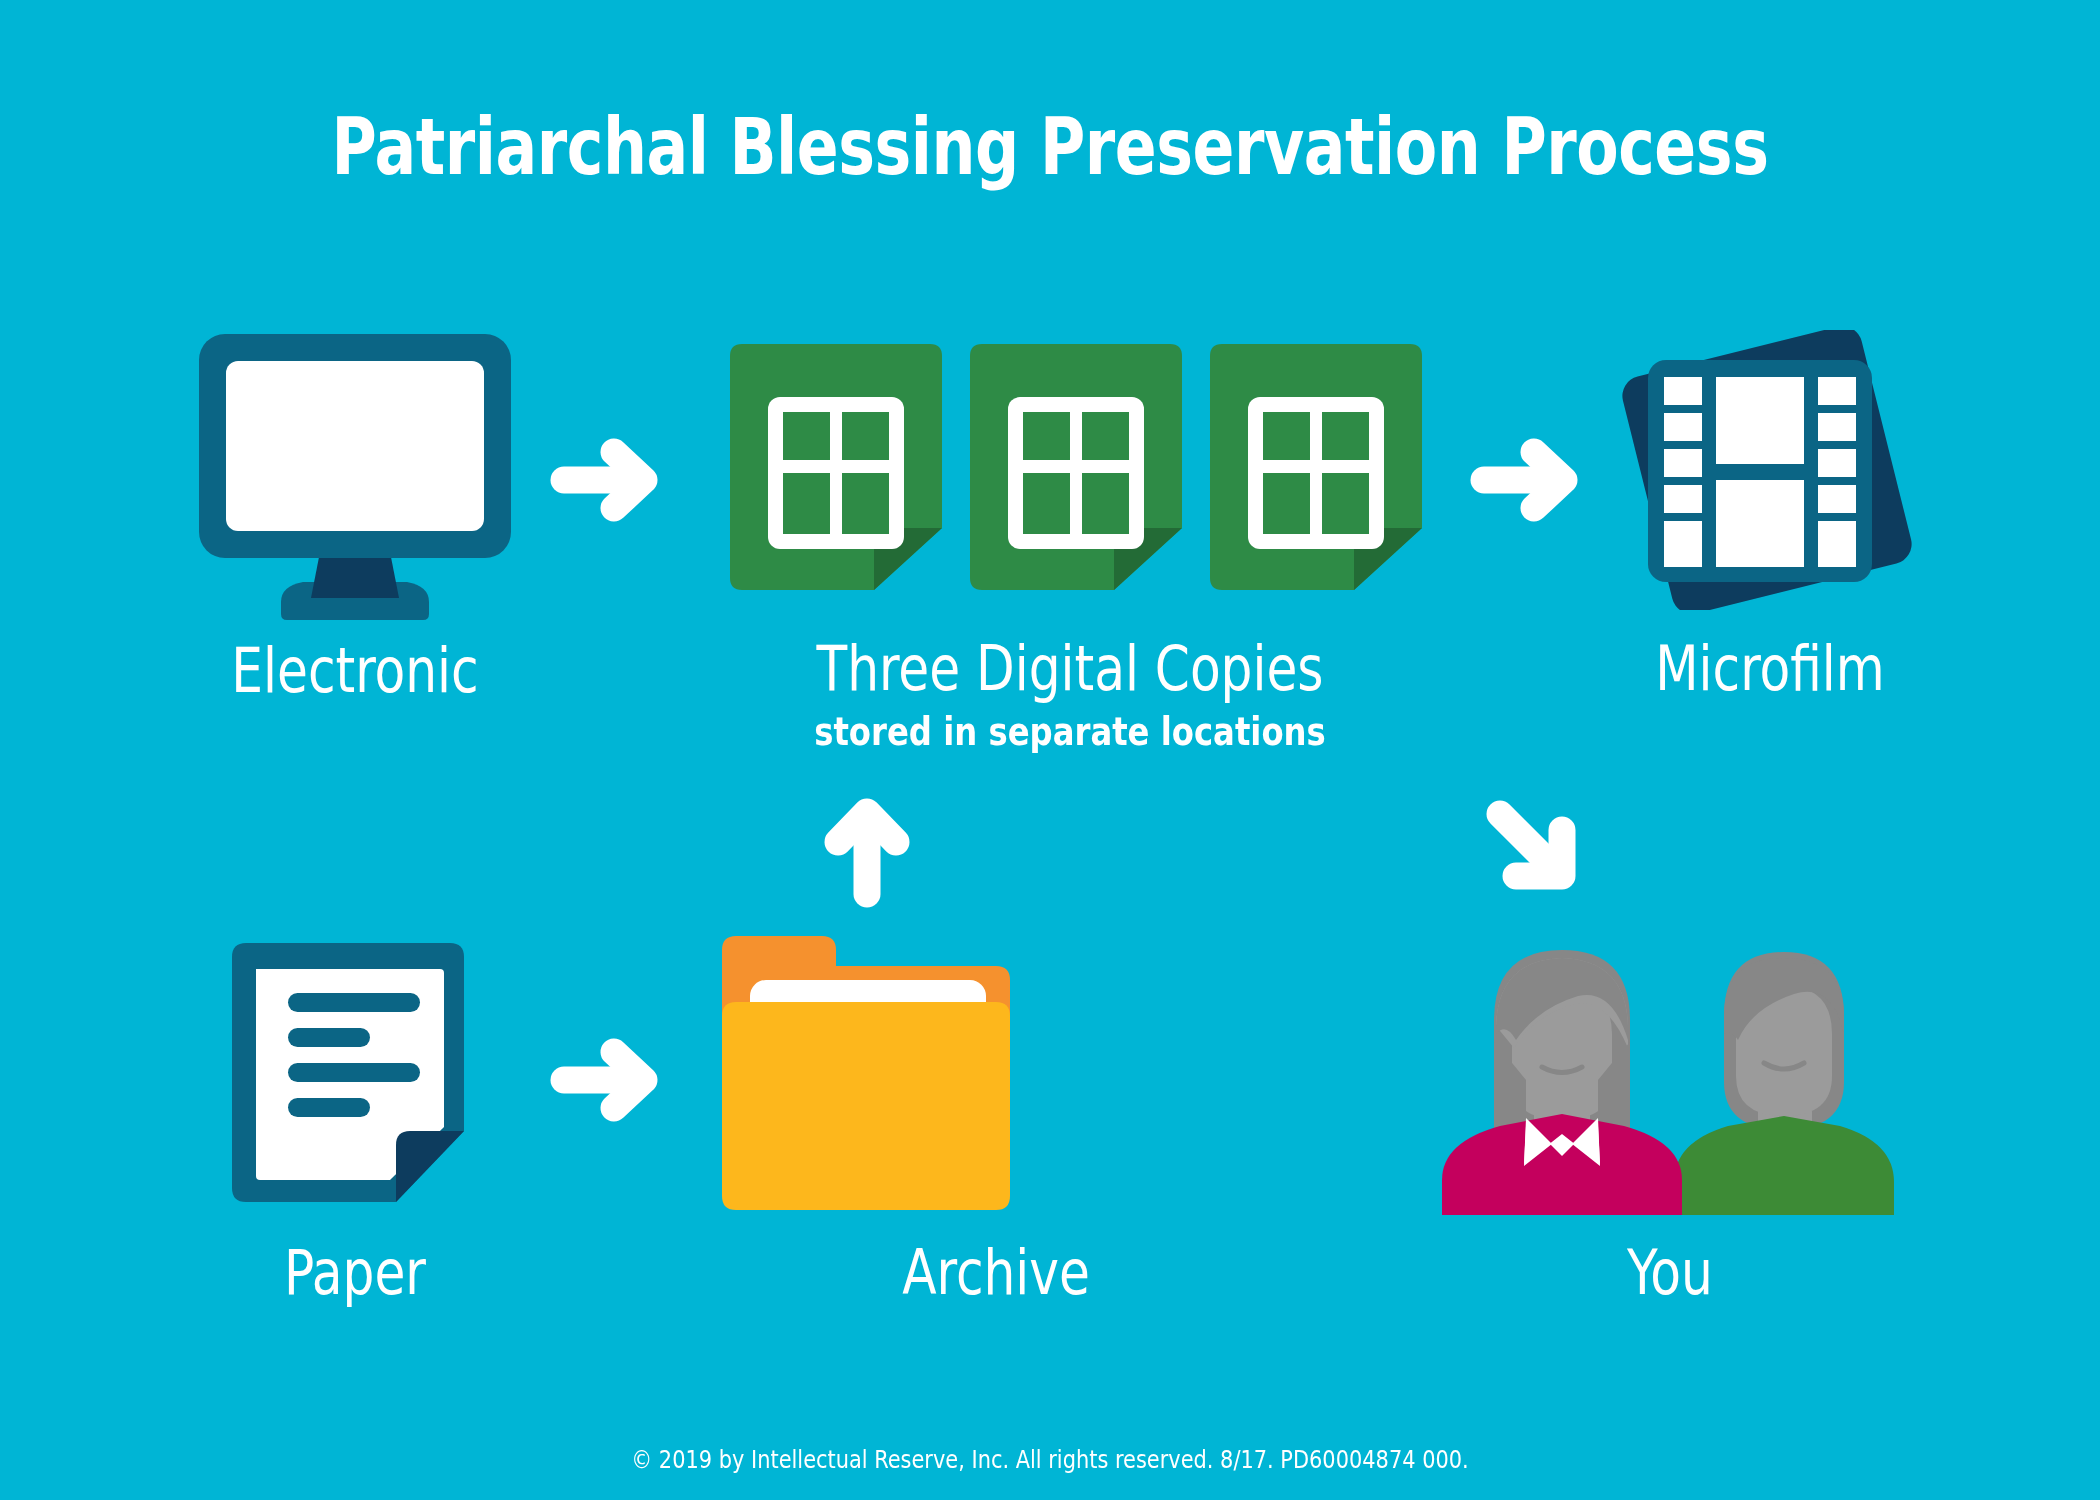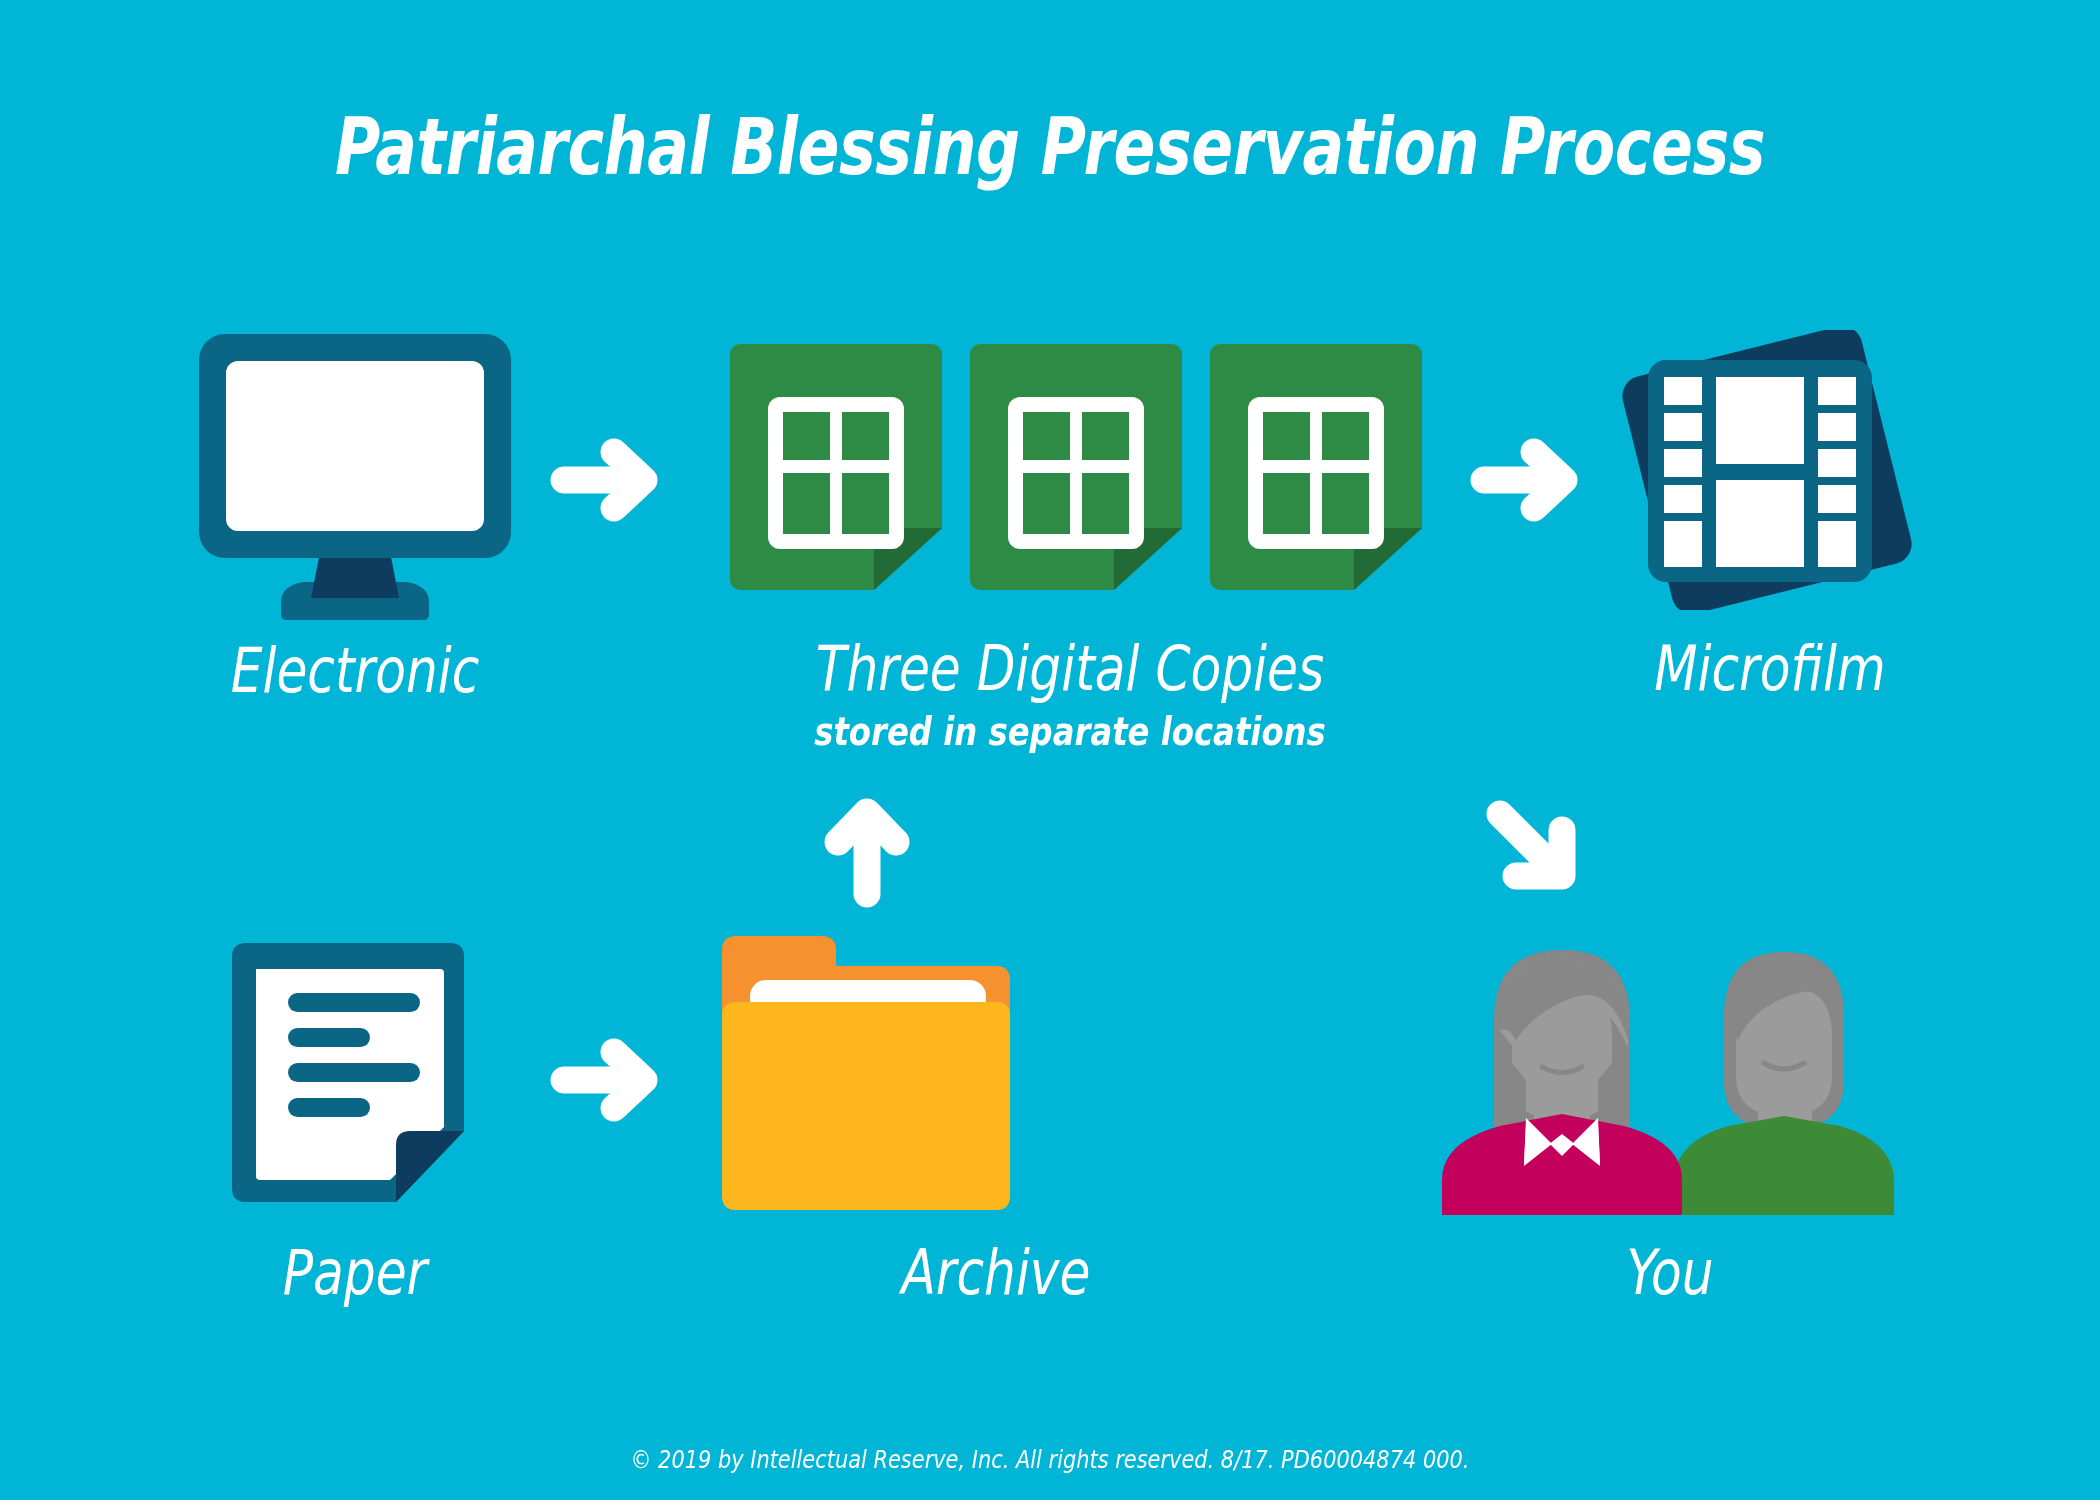--- a/index.html
+++ b/index.html
@@ -12,21 +12,20 @@
     background: #00b5d5;
     font-family: "Liberation Sans", sans-serif;
     overflow: hidden;
     position: relative;
   }
   .stage {
     position: absolute;
     inset: 0;
     width: 2100px;
     height: 1500px;
-    font-style: italic;
   }
 
   
   .title {
     position: absolute;
     left: 0;
     top: 108px;
     width: 2100px;
     text-align: center;
     color: #ffffff;

